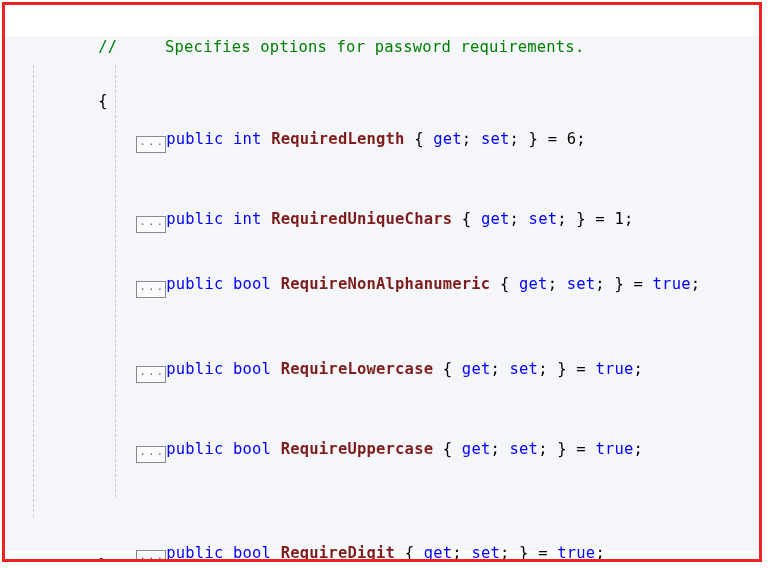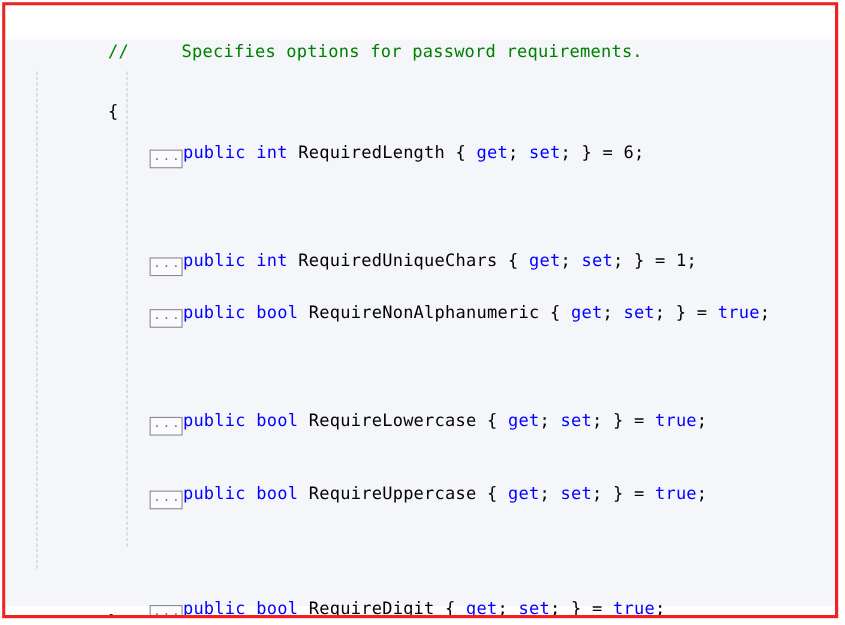--- a/index.html
+++ b/index.html
@@ -75,21 +75,21 @@
     letter-spacing: 0.2px;
     color: #000000;
   }
   .gutter-pad { display: inline-block; width: 17px; }
   .ind1 { display: inline-block; width: 38px; }
 
   
   .tok-comment  { color: #008000; }
   .tok-keyword  { color: #0000ff; }
   .tok-type     { color: #2b91af; }
-  .tok-ident    { color: #000000; }
+  .tok-ident    { color: #7f1d1d; font-weight: bold; }
   .tok-punct    { color: #000000; }
   .tok-number   { color: #000000; }
 
   
   .collapse-box {
     display: inline-block;
     width: 30px;
     height: 17px;
     line-height: 13px;
     vertical-align: -3px;
@@ -127,29 +127,29 @@
 
 
       <div class="code-line" style="top:57px;">
         <span class="gutter-pad"></span><span class="tok-punct">{</span>
       </div>
 
       <div class="code-line" style="top:95px;">
         <span class="gutter-pad"></span><span class="ind1"></span><span class="collapse-box"><span>...</span></span><span class="tok-keyword">public</span><span class="tok-punct"> </span><span class="tok-keyword">int</span><span class="tok-punct"> </span><span class="tok-ident">RequiredLength</span><span class="tok-punct"> </span><span class="tok-punct">{ </span><span class="tok-keyword">get</span><span class="tok-punct">; </span><span class="tok-keyword">set</span><span class="tok-punct">; } </span><span class="tok-punct">=</span><span class="tok-punct"> </span><span class="tok-number">6</span><span class="tok-punct">;</span>
       </div>
 
-      <div class="code-line" style="top:193px;">
+      <div class="code-line" style="top:175px;">
         <span class="gutter-pad"></span><span class="ind1"></span><span class="collapse-box"><span>...</span></span><span class="tok-keyword">public</span><span class="tok-punct"> </span><span class="tok-keyword">int</span><span class="tok-punct"> </span><span class="tok-ident">RequiredUniqueChars</span><span class="tok-punct"> </span><span class="tok-punct">{ </span><span class="tok-keyword">get</span><span class="tok-punct">; </span><span class="tok-keyword">set</span><span class="tok-punct">; } </span><span class="tok-punct">=</span><span class="tok-punct"> </span><span class="tok-number">1</span><span class="tok-punct">;</span>
       </div>
 
       <div class="code-line" style="top:240px;">
         <span class="gutter-pad"></span><span class="ind1"></span><span class="collapse-box"><span>...</span></span><span class="tok-keyword">public</span><span class="tok-punct"> </span><span class="tok-keyword">bool</span><span class="tok-punct"> </span><span class="tok-ident">RequireNonAlphanumeric</span><span class="tok-punct"> </span><span class="tok-punct">{ </span><span class="tok-keyword">get</span><span class="tok-punct">; </span><span class="tok-keyword">set</span><span class="tok-punct">; } </span><span class="tok-punct">=</span><span class="tok-punct"> </span><span class="tok-keyword">true</span><span class="tok-punct">;</span>
       </div>
 
-      <div class="code-line" style="top:338px;">
+      <div class="code-line" style="top:325px;">
         <span class="gutter-pad"></span><span class="ind1"></span><span class="collapse-box"><span>...</span></span><span class="tok-keyword">public</span><span class="tok-punct"> </span><span class="tok-keyword">bool</span><span class="tok-punct"> </span><span class="tok-ident">RequireLowercase</span><span class="tok-punct"> </span><span class="tok-punct">{ </span><span class="tok-keyword">get</span><span class="tok-punct">; </span><span class="tok-keyword">set</span><span class="tok-punct">; } </span><span class="tok-punct">=</span><span class="tok-punct"> </span><span class="tok-keyword">true</span><span class="tok-punct">;</span>
       </div>
 
       <div class="code-line" style="top:405px;">
         <span class="gutter-pad"></span><span class="ind1"></span><span class="collapse-box"><span>...</span></span><span class="tok-keyword">public</span><span class="tok-punct"> </span><span class="tok-keyword">bool</span><span class="tok-punct"> </span><span class="tok-ident">RequireUppercase</span><span class="tok-punct"> </span><span class="tok-punct">{ </span><span class="tok-keyword">get</span><span class="tok-punct">; </span><span class="tok-keyword">set</span><span class="tok-punct">; } </span><span class="tok-punct">=</span><span class="tok-punct"> </span><span class="tok-keyword">true</span><span class="tok-punct">;</span>
       </div>
 
       <div class="code-line" style="top:509px;">
         <span class="gutter-pad"></span><span class="ind1"></span><span class="collapse-box"><span>...</span></span><span class="tok-keyword">public</span><span class="tok-punct"> </span><span class="tok-keyword">bool</span><span class="tok-punct"> </span><span class="tok-ident">RequireDigit</span><span class="tok-punct"> </span><span class="tok-punct">{ </span><span class="tok-keyword">get</span><span class="tok-punct">; </span><span class="tok-keyword">set</span><span class="tok-punct">; } </span><span class="tok-punct">=</span><span class="tok-punct"> </span><span class="tok-keyword">true</span><span class="tok-punct">;</span>
       </div>

